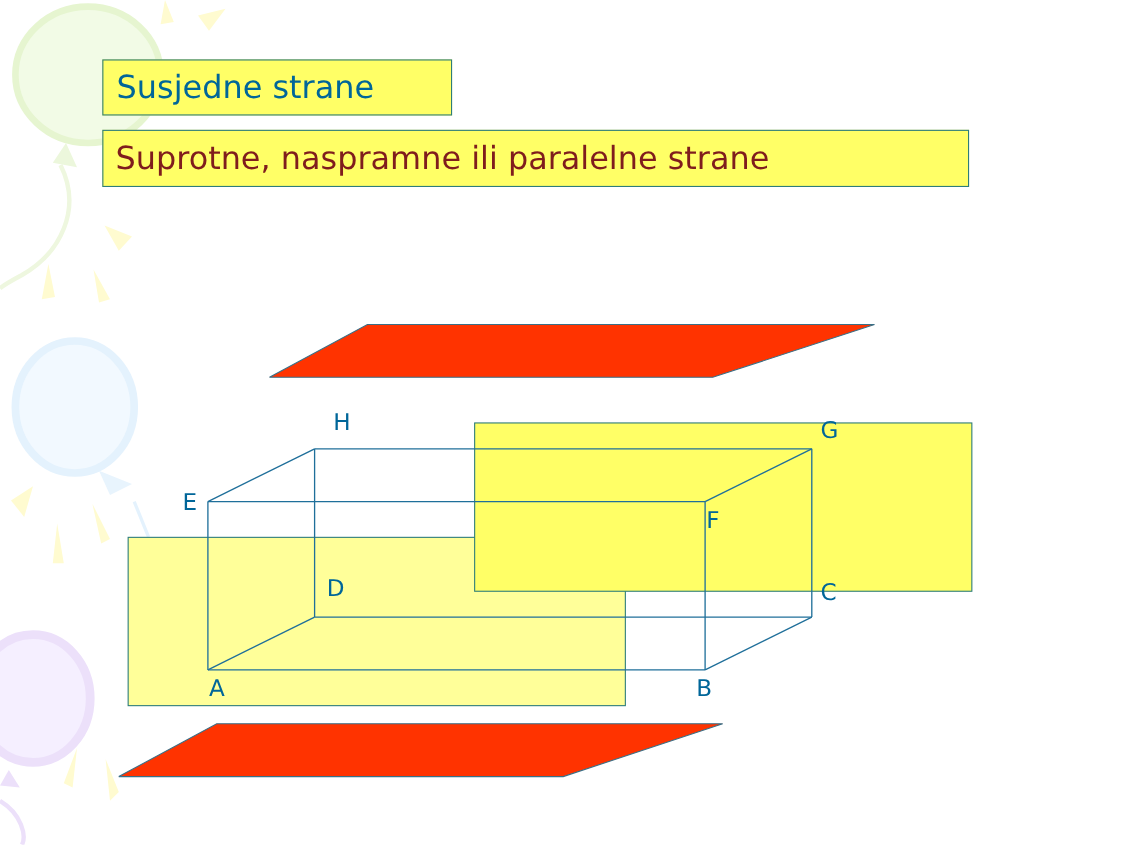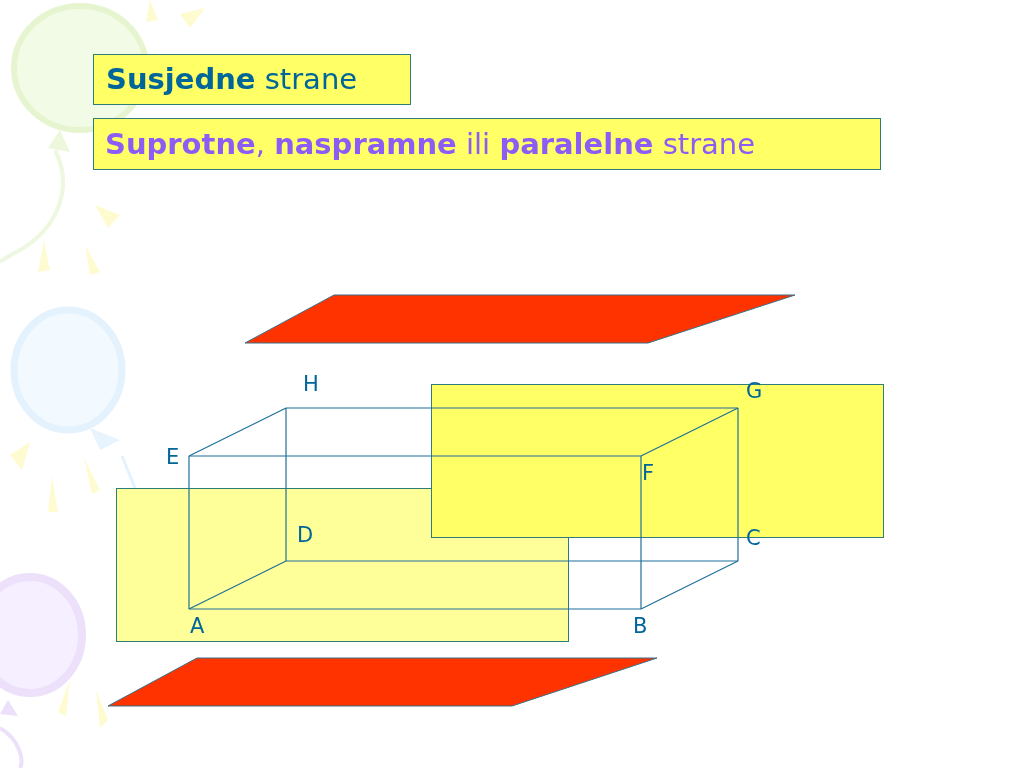--- a/index.html
+++ b/index.html
@@ -1,22 +1,22 @@
 <!DOCTYPE html>
 <html><head>
 <meta charset="utf-8">
 <style>
   html, body { margin: 0; padding: 0; }
   body { width: 1024px; height: 768px; position: relative; overflow: hidden; background: #ffffff; font-family: "DejaVu Sans", "Liberation Sans", sans-serif; }
   .slide { position: absolute; left: 0; top: 0; width: 1024px; height: 768px; }
   .deco { position: absolute; left: 0; top: 0; }
   .title-box { position: absolute; background: #ffff66; border: 1px solid #2e7d7a; box-sizing: border-box; white-space: nowrap; }
   .title1 { left: 93px; top: 54px; width: 318px; height: 51px; color: #006699; font-size: 29px; line-height: 49px; padding-left: 12px; }
-  .title2 { left: 93px; top: 118px; width: 788px; height: 52px; color: #8b5cf6; font-size: 29px; line-height: 50px; padding-left: 11px; }
-  .b { font-weight: bold; }
+  .title2 { left: 93px; top: 118px; width: 788px; height: 52px; color: #7f1d1d; font-size: 29px; line-height: 50px; padding-left: 11px; }
+  .b { font-weight: normal; }
   .figure { position: absolute; left: 0; top: 0; }
   .lbl { position: absolute; color: #006699; font-size: 21px; line-height: 22px; }
 </style>
 </head>
 <body>
 
 <div class="slide">
 
   <svg class="deco" width="240" height="768" viewBox="0 0 240 768">
 

